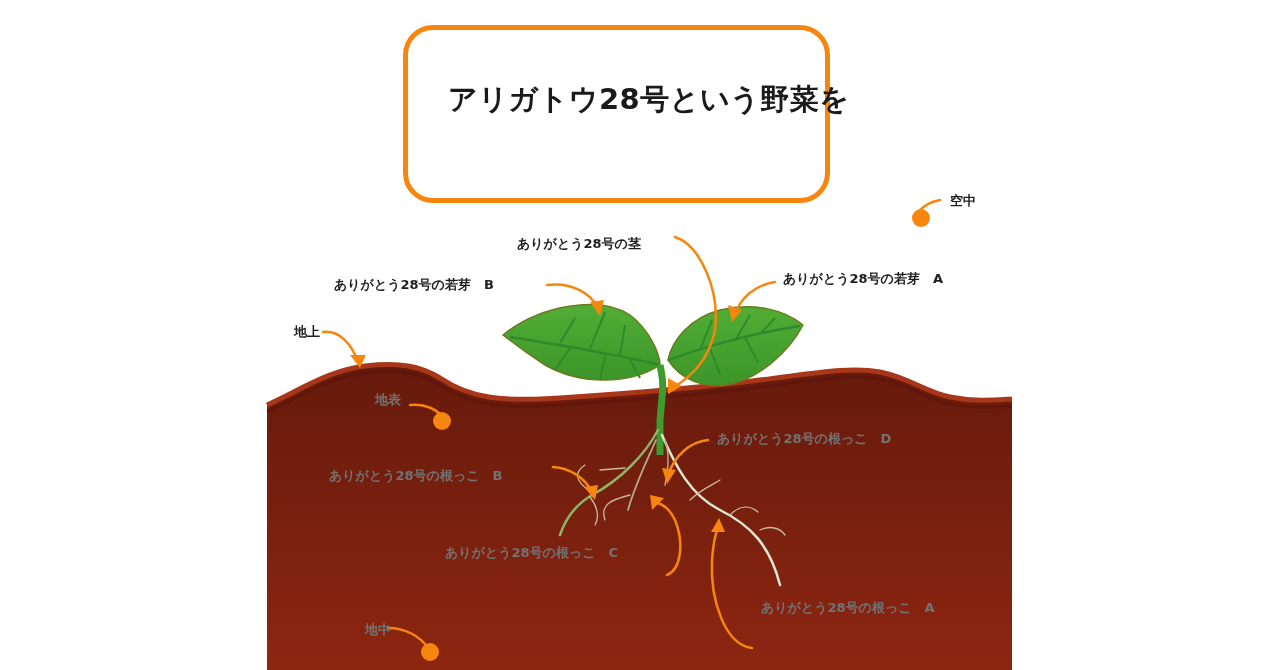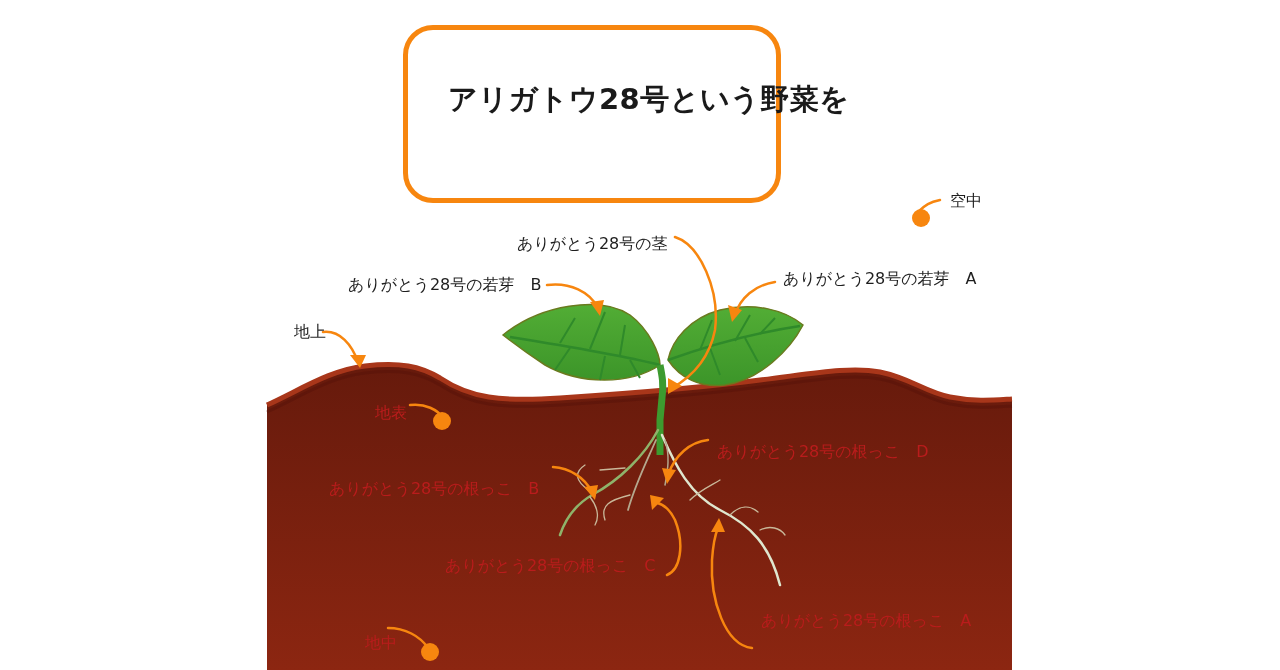--- a/index.html
+++ b/index.html
@@ -1,29 +1,29 @@
 <!DOCTYPE html>
 <html><head>
 <meta charset="utf-8">
 <style>
   html, body { margin: 0; padding: 0; background: #ffffff; }
   body { width: 1280px; height: 670px; position: relative; overflow: hidden;
          font-family: "DejaVu Sans", "Liberation Sans", sans-serif; }
   #stage { position: absolute; left: 0; top: 0; width: 1280px; height: 670px; }
   .title-box {
-    position: absolute; left: 403px; top: 25px; width: 378px; height: 178px;
+    position: absolute; left: 403px; top: 25px; width: 427px; height: 178px;
     border: 5px solid #f7860f; border-radius: 30px; background: #fff; box-sizing: border-box;
   }
   .title-text {
     position: absolute; left: 40px; top: 48px; width: 420px;
     font-size: 29px; font-weight: bold; color: #1a1a1a; line-height: 42px; letter-spacing: 0.5px;
   }
-  .lbl { position: absolute; font-size: 16px; font-weight: normal; white-space: nowrap; line-height: 16px; }
+  .lbl { position: absolute; font-size: 13px; font-weight: bold; white-space: nowrap; line-height: 16px; }
   .dark { color: #1e1e1e; }
-  .light { color: #b91c1c; margin-top: 13px; }
+  .light { color: #737373; }
 </style>
 </head>
 <body>
 
 <div id="stage">
 
   <svg width="1280" height="670" viewBox="0 0 1280 670" style="position:absolute;left:0;top:0">
     <defs>
       <linearGradient id="soilGrad" x1="0" y1="0" x2="0" y2="1">
         <stop offset="0" stop-color="#661a0c"></stop>
@@ -92,21 +92,21 @@
   </svg>
 
   <div class="title-box">
     <div class="title-text">
       <div>アリガトウ28号という野菜を</div>
     </div>
   </div>
 
   <div class="lbl dark" style="left:950px;top:193px">空中</div>
   <div class="lbl dark" style="left:517px;top:236px">ありがとう28号の茎</div>
-  <div class="lbl dark" style="left:348px;top:277px">ありがとう28号の若芽　B</div>
+  <div class="lbl dark" style="left:334px;top:277px">ありがとう28号の若芽　B</div>
   <div class="lbl dark" style="left:783px;top:271px">ありがとう28号の若芽　A</div>
   <div class="lbl dark" style="left:294px;top:324px">地上</div>
   <div class="lbl light" style="left:375px;top:392px">地表</div>
   <div class="lbl light" style="left:329px;top:468px">ありがとう28号の根っこ　B</div>
   <div class="lbl light" style="left:717px;top:431px">ありがとう28号の根っこ　D</div>
   <div class="lbl light" style="left:445px;top:545px">ありがとう28号の根っこ　C</div>
   <div class="lbl light" style="left:761px;top:600px">ありがとう28号の根っこ　A</div>
   <div class="lbl light" style="left:365px;top:622px">地中</div>
 </div>
 

